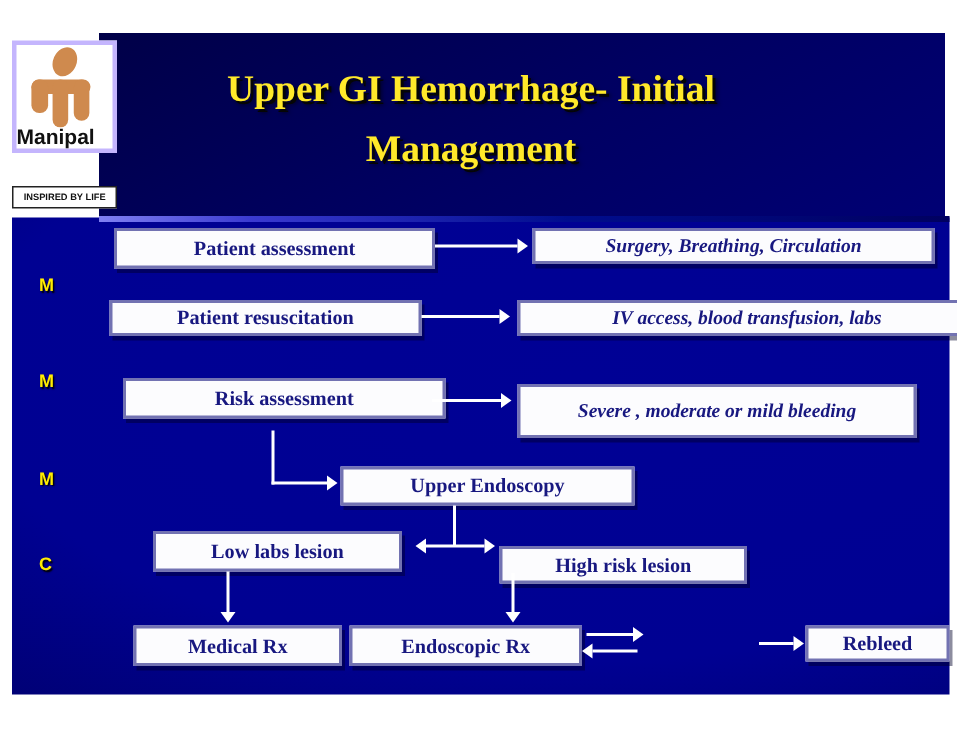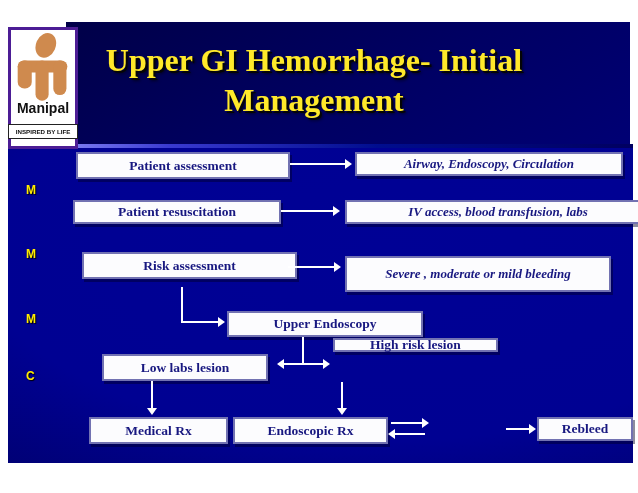--- a/index.html
+++ b/index.html
@@ -16,28 +16,28 @@
     position:absolute;left:66px;top:144px;width:567px;height:4px;
     background:linear-gradient(to right,#8080f2 0%,#3a3ad0 18%,#000d8e 55%,#000060 100%);
   }
   .content-panel{
     position:absolute;left:8px;top:145px;width:625px;height:318px;
     background:radial-gradient(ellipse 135% 125% at 60% 33%,#000195 0%,#000192 48%,#00004e 100%);
   }
   
   .slide-title{
     position:absolute;left:72px;top:40px;width:484px;text-align:center;
-    color:#ffe92a;font-weight:bold;font-size:32px;line-height:40px;
+    color:#ffe92a;font-weight:bold;font-size:25px;line-height:40px;
     text-shadow:2px 2px 0 #050505,3px 3px 3px rgba(0,0,0,.55);
   }
   
   .logo-box{
-    position:absolute;left:8px;top:27px;width:70px;height:122px;background:#ffffff;
-    border:3px solid #4c1d95;box-sizing:border-box;display:flex;flex-direction:column;
-    align-items:center;justify-content:flex-start;z-index:5;
+    position:absolute;left:8px;top:27px;width:70px;height:75px;background:#ffffff;
+    border:3px solid #c4b5fd;box-sizing:border-box;display:flex;flex-direction:column;
+    justify-content:flex-start;z-index:5;
   }
   .logo-brand{
     font-family:"Liberation Sans",sans-serif;font-weight:bold;font-size:14px;
     color:#111;margin-top:-2px;letter-spacing:0px;
   }
   .logo-tagline{
     position:absolute;left:8px;top:124px;width:70px;height:15px;background:#ffffff;
     border:1px solid #222;box-sizing:border-box;display:flex;align-items:center;
     justify-content:center;z-index:5;
   }
@@ -105,32 +105,32 @@
     <div>Upper GI Hemorrhage- Initial</div>
     <div>Management</div>
   </div>
 
   <span class="wm" style="top:183px">M</span>
   <span class="wm" style="top:247px">M</span>
   <span class="wm" style="top:312px">M</span>
   <span class="wm" style="top:369px">C</span>
 
   <div class="fc-box" style="left:76px;top:152px;width:214px;height:27px">Patient assessment</div>
-  <div class="fc-box it" style="left:355px;top:152px;width:268px;height:24px">Airway, Endoscopy, Circulation</div>
+  <div class="fc-box it" style="left:355px;top:152px;width:268px;height:24px">Surgery, Breathing, Circulation</div>
 
   <div class="fc-box" style="left:73px;top:200px;width:208px;height:24px">Patient resuscitation</div>
   <div class="fc-box it" style="left:345px;top:200px;width:306px;height:24px">IV access, blood transfusion, labs</div>
 
   <div class="fc-box" style="left:82px;top:252px;width:215px;height:27px">Risk assessment</div>
   <div class="fc-box it" style="left:345px;top:256px;width:266px;height:36px">Severe , moderate or mild bleeding</div>
 
   <div class="fc-box" style="left:227px;top:311px;width:196px;height:26px">Upper Endoscopy</div>
 
   <div class="fc-box" style="left:102px;top:354px;width:166px;height:27px">Low labs lesion</div>
-  <div class="fc-box" style="left:333px;top:338px;width:165px;height:14px">High risk lesion</div>
+  <div class="fc-box" style="left:333px;top:364px;width:165px;height:25px">High risk lesion</div>
 
   <div class="fc-box" style="left:89px;top:417px;width:139px;height:27px">Medical Rx</div>
   <div class="fc-box" style="left:233px;top:417px;width:155px;height:27px">Endoscopic Rx</div>
   <div class="fc-box" style="left:537px;top:417px;width:96px;height:24px">Rebleed</div>
 
   <div class="hline head-r" style="left:290px;top:163px;width:55px"></div>
   <div class="hline head-r" style="left:281px;top:210px;width:52px"></div>
   <div class="hline head-r" style="left:288px;top:266px;width:46px"></div>
 
   <div class="vline" style="left:181px;top:287px;height:36px"></div>

